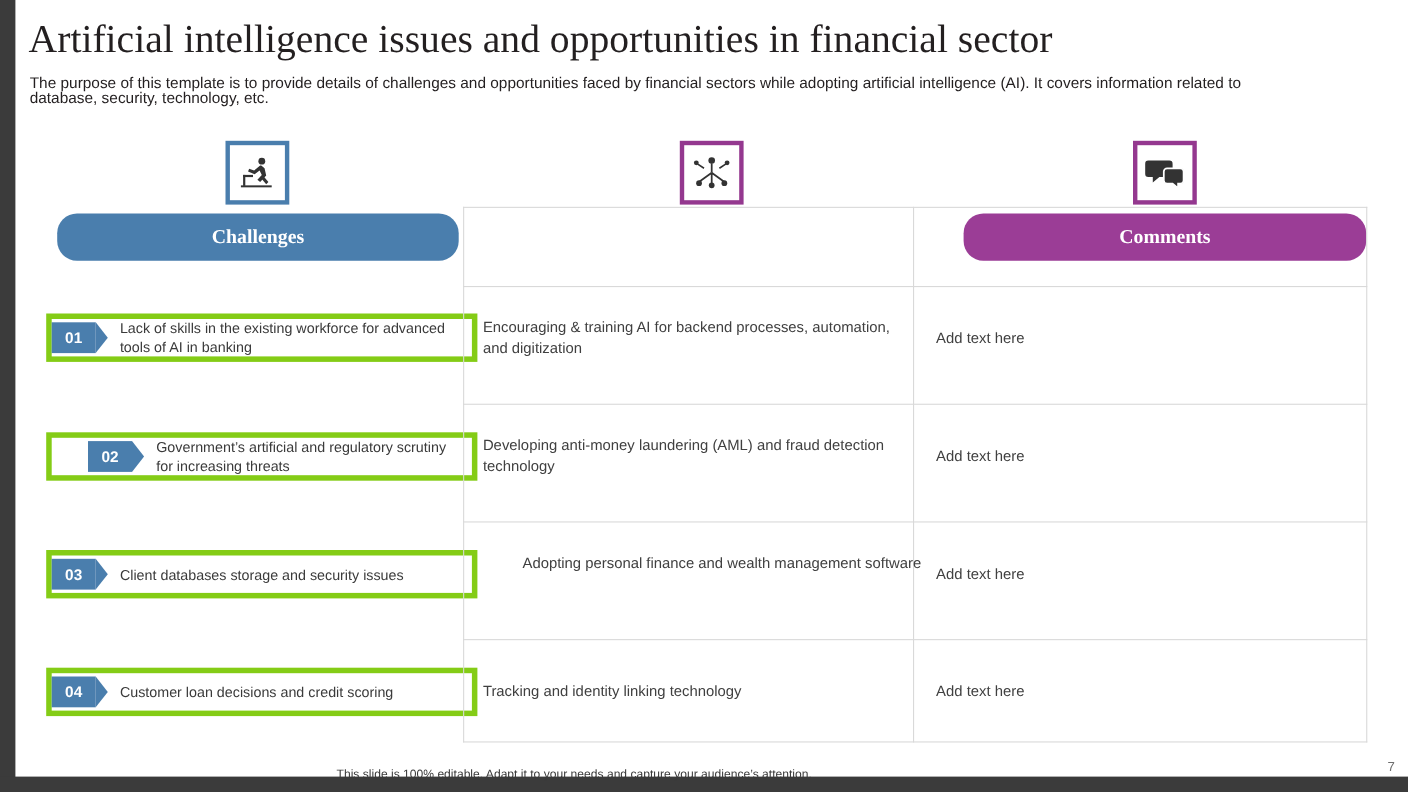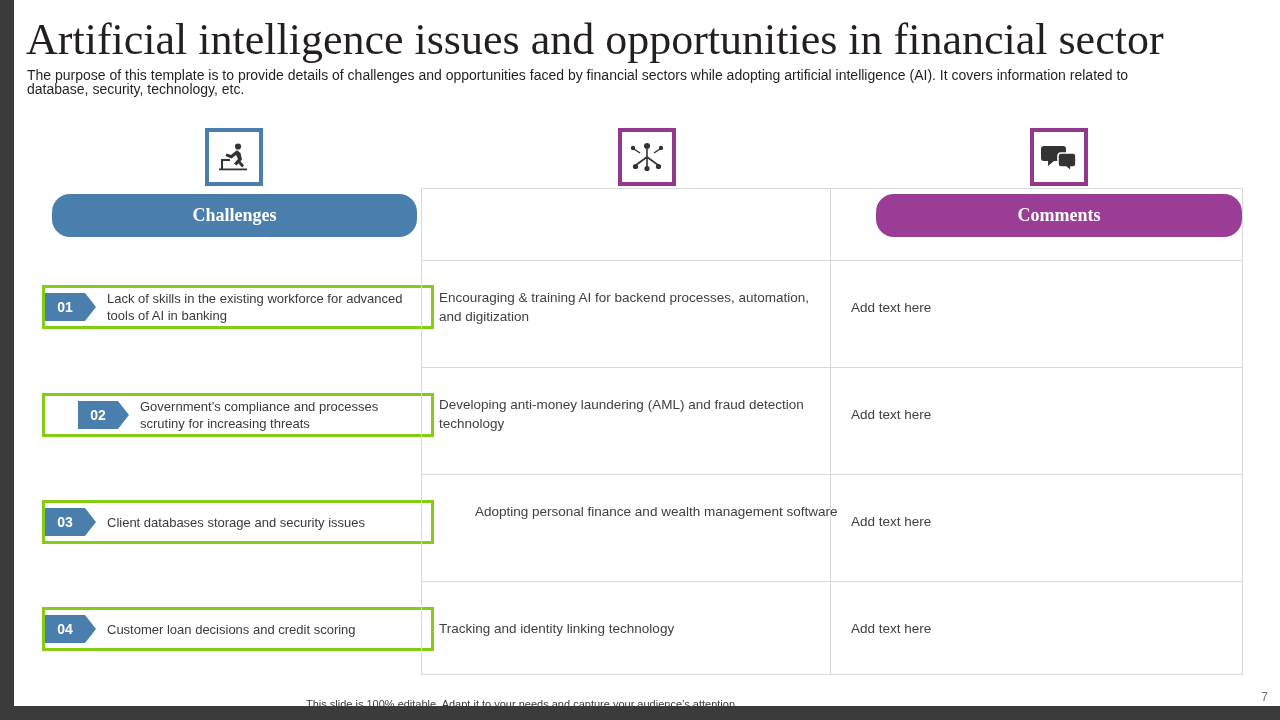--- a/index.html
+++ b/index.html
@@ -32,21 +32,21 @@
     position: absolute;
     left: 0; bottom: 0;
     width: 1280px; height: 14px;
     background: #3b3b3b;
   }
   .title {
     position: absolute;
     left: 26px;
     top: 14px;
     font-family: "Liberation Serif", serif;
-    font-size: 44px;
+    font-size: 36px;
     color: #231f20;
     letter-spacing: 0px;
     white-space: nowrap;
   }
   .subtitle {
     position: absolute;
     left: 27px;
     top: 68px;
     width: 1150px;
     font-size: 14px;
@@ -82,21 +82,21 @@
     font-size: 18px;
     font-weight: bold;
   }
   .pill.blue { background: #4a7ead; }
   .pill.purple { background: #9b3d96; }
 
   
   .challenge {
     position: absolute;
     box-sizing: border-box;
-    border: 3px solid #84cc16;
+    border: 5px solid #84cc16;
     background: #ffffff;
     display: flex;
     align-items: center;
   }
   .chal-badge {
     position: relative;
     width: 40px;
     height: 28px;
     background: #4a7ead;
     color: #ffffff;
@@ -217,21 +217,21 @@
   <div class="pill blue" style="left:52px; top:194px; width:365px;">Challenges</div>
   <div class="pill purple" style="left:876px; top:194px; width:366px;">Comments</div>
 
   <div class="challenge" style="left:42px; top:285px; width:392px; height:44px;">
     <div class="chal-badge">01</div>
     <div class="chal-text">Lack of skills in the existing workforce for advanced tools of AI in banking</div>
   </div>
 
   <div class="challenge" style="left:42px; top:393px; width:392px; height:44px;padding-left:33px;">
     <div class="chal-badge">02</div>
-    <div class="chal-text">Government’s compliance and processes scrutiny for increasing threats</div>
+    <div class="chal-text">Government’s artificial and regulatory scrutiny for increasing threats</div>
   </div>
 
   <div class="challenge" style="left:42px; top:500px; width:392px; height:44px;">
     <div class="chal-badge">03</div>
     <div class="chal-text">Client databases storage and security issues</div>
   </div>
 
   <div class="challenge" style="left:42px; top:607px; width:392px; height:44px;">
     <div class="chal-badge">04</div>
     <div class="chal-text">Customer loan decisions and credit scoring</div>

